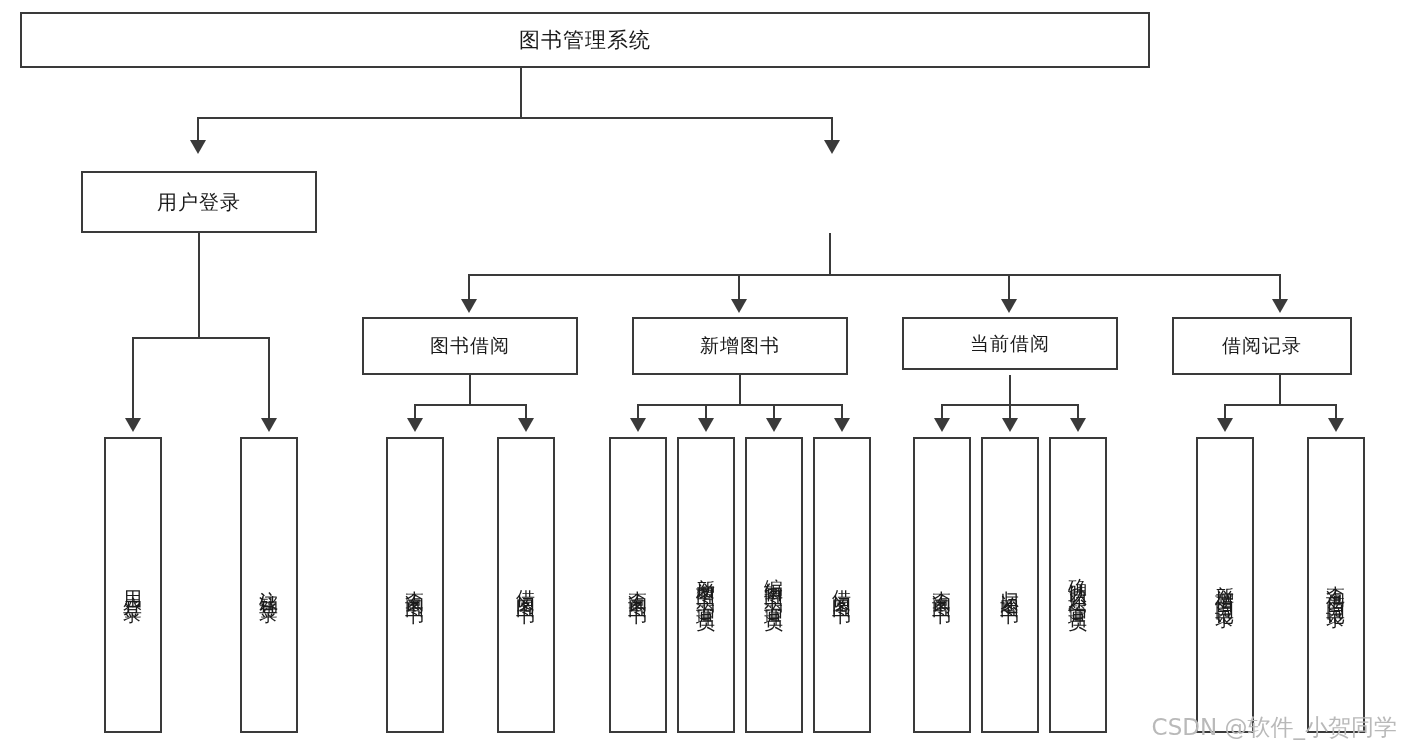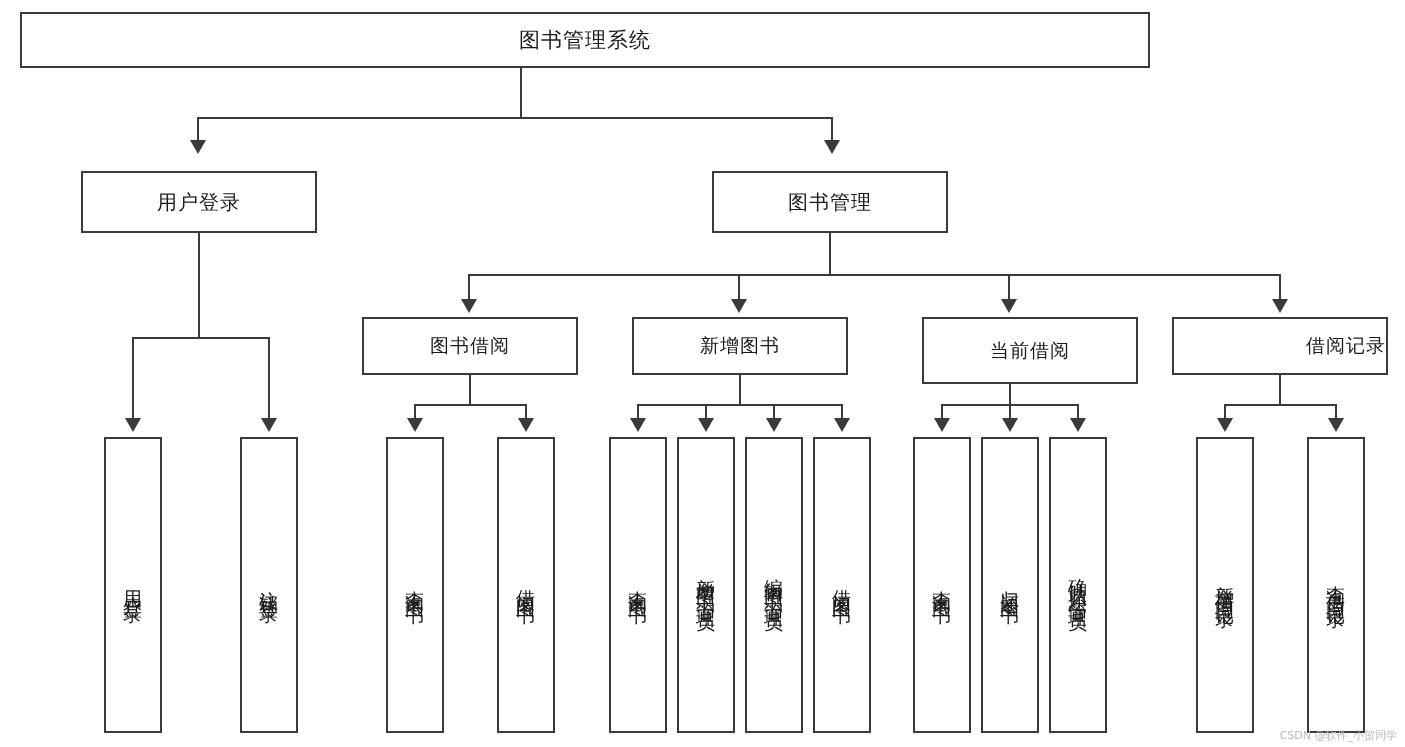--- a/index.html
+++ b/index.html
@@ -67,21 +67,21 @@
     border-left: 8px solid transparent;
     border-right: 8px solid transparent;
     border-top: 14px solid #3a3a3a;
     z-index: 2;
   }
   
   #watermark {
     position: absolute;
     right: 8px;
     bottom: 4px;
-    font-size: 11px;
+    font-size: 23px;
     color: #b9b9b9;
     z-index: 5;
     white-space: nowrap;
     font-family: "DejaVu Sans", "Liberation Sans", sans-serif;
   }
 </style>
 </head>
 <body>
 
 <div id="canvas">
@@ -94,23 +94,20 @@
 
   <div class="ln h" style="left:197px; top:117px; width:636px; height:2px;"></div>
 
   <div class="ln v" style="left:197px; top:117px; width:2px; height:28px;"></div>
   <div class="arrow" style="left:190px; top:140px;"></div>
   <div class="ln v" style="left:831px; top:117px; width:2px; height:28px;"></div>
   <div class="arrow" style="left:824px; top:140px;"></div>
 
   <div class="node lvl2" style="left:81px; top:171px; width:236px; height:62px;">
     <span>用户登录</span>
-  </div>
-  <div class="node lvl2" style="left:712px; top:171px; width:236px; height:62px;">
-    <span>图书管理</span>
   </div>
 
   <div class="ln v" style="left:198px; top:233px; width:2px; height:105px;"></div>
   <div class="ln h" style="left:132px; top:337px; width:136px; height:2px;"></div>
   <div class="ln v" style="left:132px; top:337px; width:2px; height:86px;"></div>
   <div class="arrow" style="left:125px; top:418px;"></div>
   <div class="ln v" style="left:268px; top:337px; width:2px; height:86px;"></div>
   <div class="arrow" style="left:261px; top:418px;"></div>
 
   <div class="ln v" style="left:829px; top:233px; width:2px; height:42px;"></div>
@@ -123,24 +120,24 @@
   <div class="arrow" style="left:1001px; top:299px;"></div>
   <div class="ln v" style="left:1279px; top:274px; width:2px; height:30px;"></div>
   <div class="arrow" style="left:1272px; top:299px;"></div>
 
   <div class="node lvl3" style="left:362px; top:317px; width:216px; height:58px;">
     <span>图书借阅</span>
   </div>
   <div class="node lvl3" style="left:632px; top:317px; width:216px; height:58px;">
     <span>新增图书</span>
   </div>
-  <div class="node lvl3" style="left:902px; top:317px; width:216px; height:67px;margin-left:20px;">
+  <div class="node lvl3" style="left:902px; top:317px; width:216px; height:53px;">
     <span>当前借阅</span>
   </div>
-  <div class="node lvl3" style="left:1172px; top:317px; width:216px; height:58px;justify-content:flex-end;">
+  <div class="node lvl3" style="left:1172px; top:317px; width:180px; height:58px;">
     <span>借阅记录</span>
   </div>
 
   <div class="ln v" style="left:469px; top:375px; width:2px; height:30px;"></div>
   <div class="ln h" style="left:414px; top:404px; width:113px; height:2px;"></div>
   <div class="ln v" style="left:414px; top:404px; width:2px; height:19px;"></div>
   <div class="arrow" style="left:407px; top:418px;"></div>
   <div class="ln v" style="left:525px; top:404px; width:2px; height:19px;"></div>
   <div class="arrow" style="left:518px; top:418px;"></div>
 

